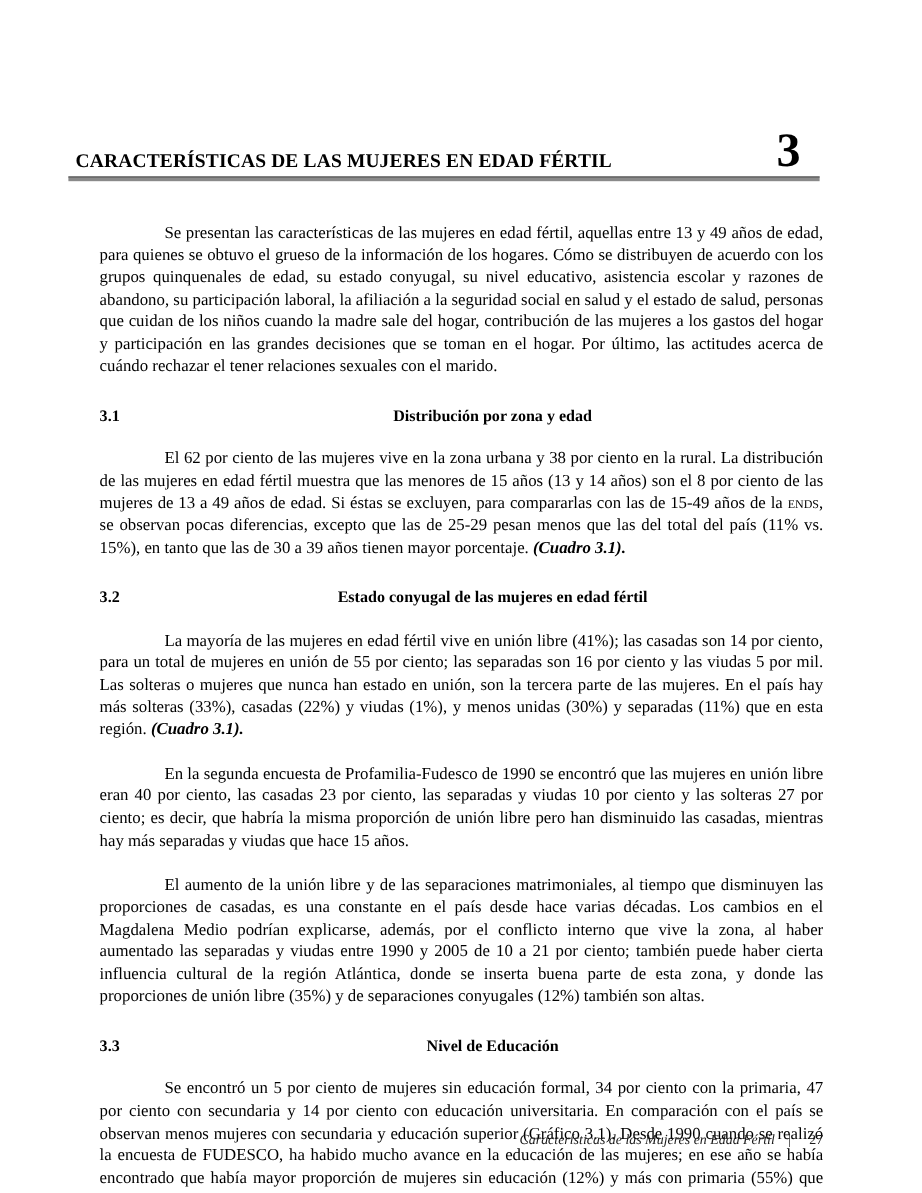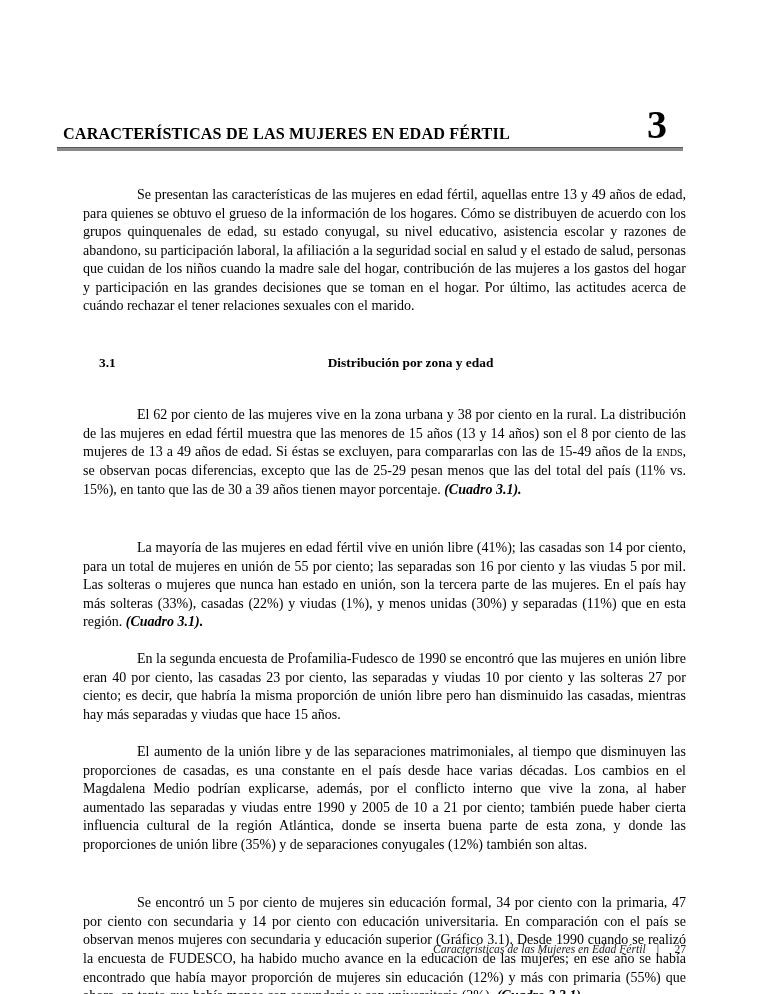--- a/index.html
+++ b/index.html
@@ -76,21 +76,21 @@
     hyphens: none;
   }
   p.para + p.para {
     margin-top: 18.5px;
   }
   .sec-head {
     display: flex;
     font-size: 13.4px;
     font-weight: bold;
     line-height: 18.55px;
-    margin: 16px;
+    margin: 0;
   }
   .sec-num {
     width: 52px;
     flex: 0 0 52px;
   }
   .sec-title {
     flex: 1 1 auto;
     text-align: center;
   }
   .gap-before-head { height: 22px; }
@@ -147,25 +147,33 @@
     <p class="para">Se presentan las características de las mujeres en edad fértil, aquellas entre 13 y 49 años de edad, para quienes se obtuvo el grueso de la información de los hogares. Cómo se distribuyen de acuerdo con los grupos quinquenales de edad, su estado conyugal, su nivel educativo, asistencia escolar y razones de abandono, su participación laboral, la afiliación a la seguridad social en salud y el estado de salud, personas que cuidan de los niños cuando la madre sale del hogar, contribución de las mujeres a los gastos del hogar y participación en las grandes decisiones que se toman en el hogar. Por último, las actitudes acerca de cuándo rechazar el tener relaciones sexuales con el marido.</p>
     <div id="sections-host">
         <div class="gap-before-head"></div>
         <div class="sec-head">
           <span class="sec-num">3.1</span>
           <span class="sec-title">Distribución por zona y edad</span>
         </div>
         <div class="gap-after-head"></div>
         <p class="para">El 62 por ciento de las mujeres vive en la zona urbana y 38 por ciento en la rural. La distribución de las mujeres en edad fértil muestra que las menores de 15 años (13 y 14 años) son el 8 por ciento de las mujeres de 13 a 49 años de edad. Si éstas se excluyen, para compararlas con las de 15-49 años de la <span class="smallcaps">ENDS</span>, se observan pocas diferencias, excepto que las de 25-29 pesan menos que las del total del país (11% vs. 15%), en tanto que las de 30 a 39 años tienen mayor porcentaje. <span class="ref">(Cuadro 3.1).</span></p>
         <div class="gap-before-head"></div>
+        <div class="sec-head">
+          <span class="sec-num">3.2</span>
+          <span class="sec-title">Estado conyugal de las mujeres en edad fértil</span>
+        </div>
         <div class="gap-after-head"></div>
         <p class="para">La mayoría de las mujeres en edad fértil vive en unión libre (41%); las casadas son 14 por ciento, para un total de mujeres en unión de 55 por ciento; las separadas son 16 por ciento y las viudas 5 por mil. Las solteras o mujeres que nunca han estado en unión, son la tercera parte de las mujeres. En el país hay más solteras (33%), casadas (22%) y viudas (1%), y menos unidas (30%) y separadas (11%) que en esta región. <span class="ref">(Cuadro 3.1).</span></p>
         <p class="para">En la segunda encuesta de Profamilia-Fudesco de 1990 se encontró que las mujeres en unión libre eran 40 por ciento, las casadas 23 por ciento, las separadas y viudas 10 por ciento y las solteras 27 por ciento; es decir, que habría la misma proporción de unión libre pero han disminuido las casadas, mientras hay más separadas y viudas que hace 15 años.</p>
         <p class="para">El aumento de la unión libre y de las separaciones matrimoniales, al tiempo que disminuyen las proporciones de casadas, es una constante en el país desde hace varias décadas. Los cambios en el Magdalena Medio podrían explicarse, además, por el conflicto interno que vive la zona, al haber aumentado las separadas y viudas entre 1990 y 2005 de 10 a 21 por ciento; también puede haber cierta influencia cultural de la región Atlántica, donde se inserta buena parte de esta zona, y donde las proporciones de unión libre (35%) y de separaciones conyugales (12%) también son altas.</p>
         <div class="gap-before-head"></div>
+        <div class="sec-head">
+          <span class="sec-num">3.3</span>
+          <span class="sec-title">Nivel de Educación</span>
+        </div>
         <div class="gap-after-head"></div>
         <p class="para">Se encontró un 5 por ciento de mujeres sin educación formal, 34 por ciento con la primaria, 47 por ciento con secundaria y 14 por ciento con educación universitaria. En comparación con el país se observan menos mujeres con secundaria y educación superior (Gráfico 3.1). Desde 1990 cuando se realizó la encuesta de FUDESCO, ha habido mucho avance en la educación de las mujeres; en ese año se había encontrado que había mayor proporción de mujeres sin educación (12%) y más con primaria (55%) que ahora, en tanto que había menos con secundaria y con universitaria (2%). <span class="ref">(Cuadro 3.2.1).</span></p>
       </div>
   </div>
 
   <div class="footer">
     <span class="footer-title">Características de las Mujeres en Edad Fértil</span>
     <span class="footer-sep">|</span>
     <span class="footer-page">27</span>
   </div>

